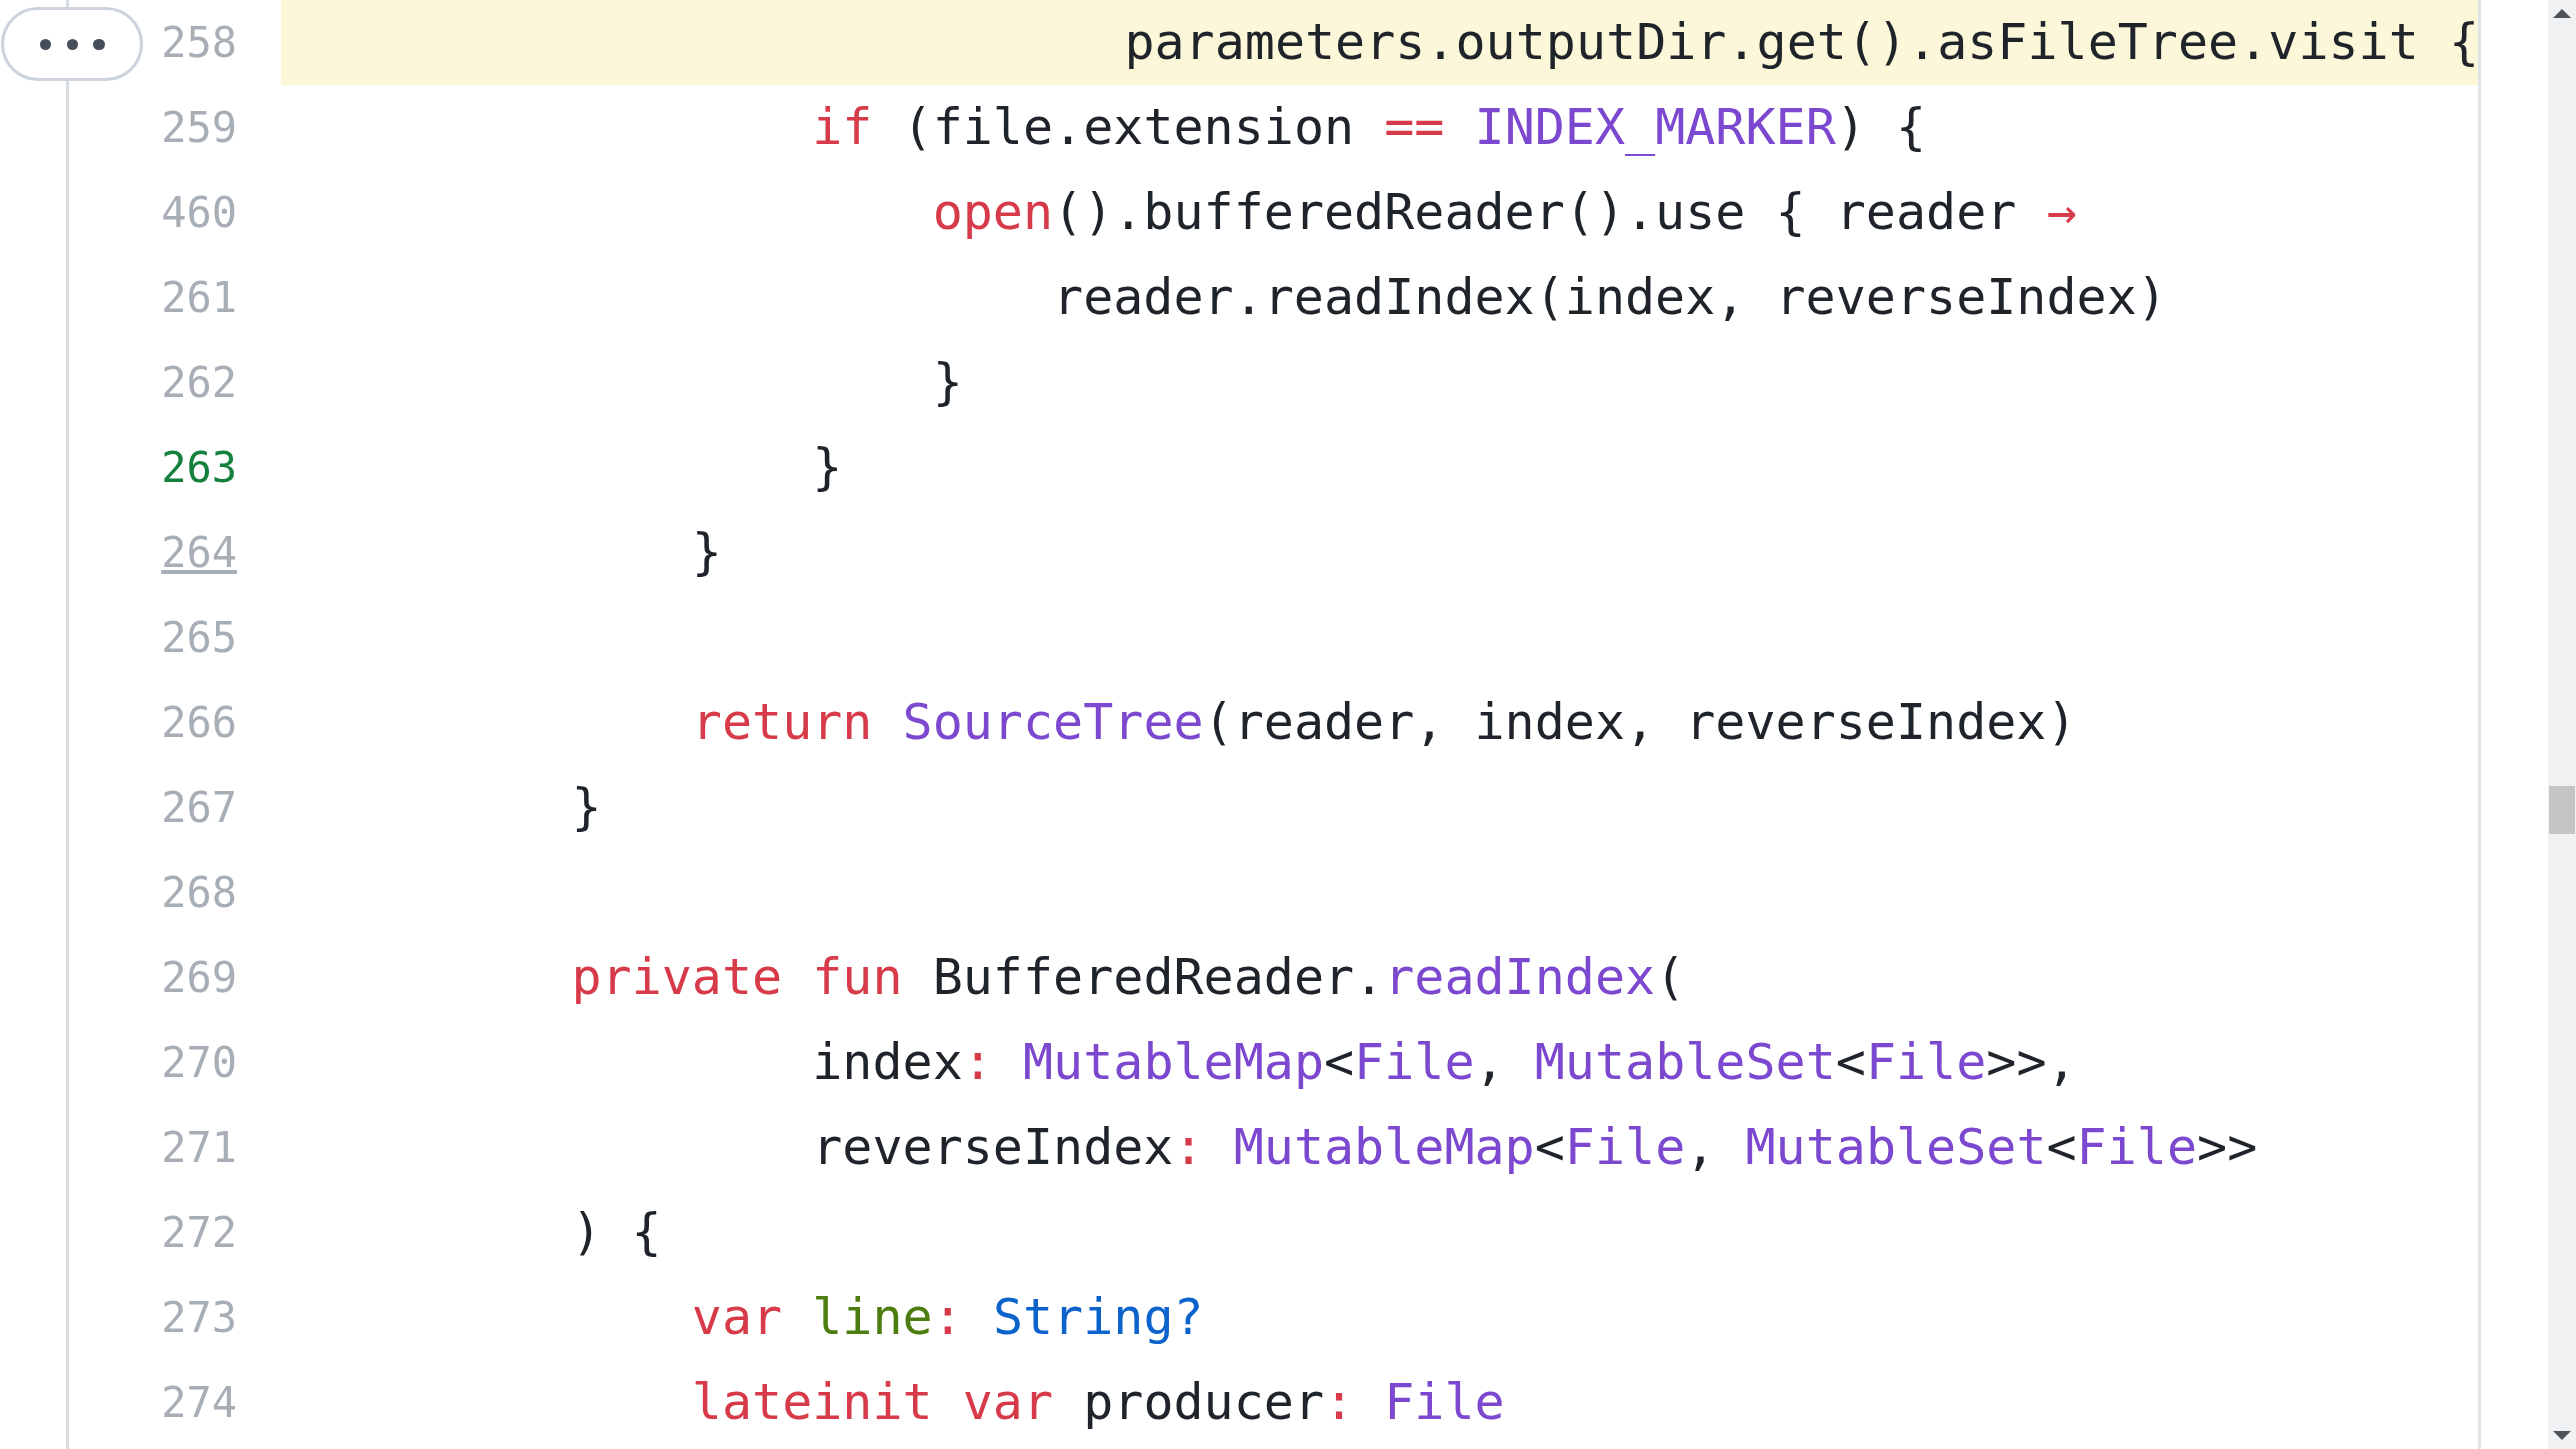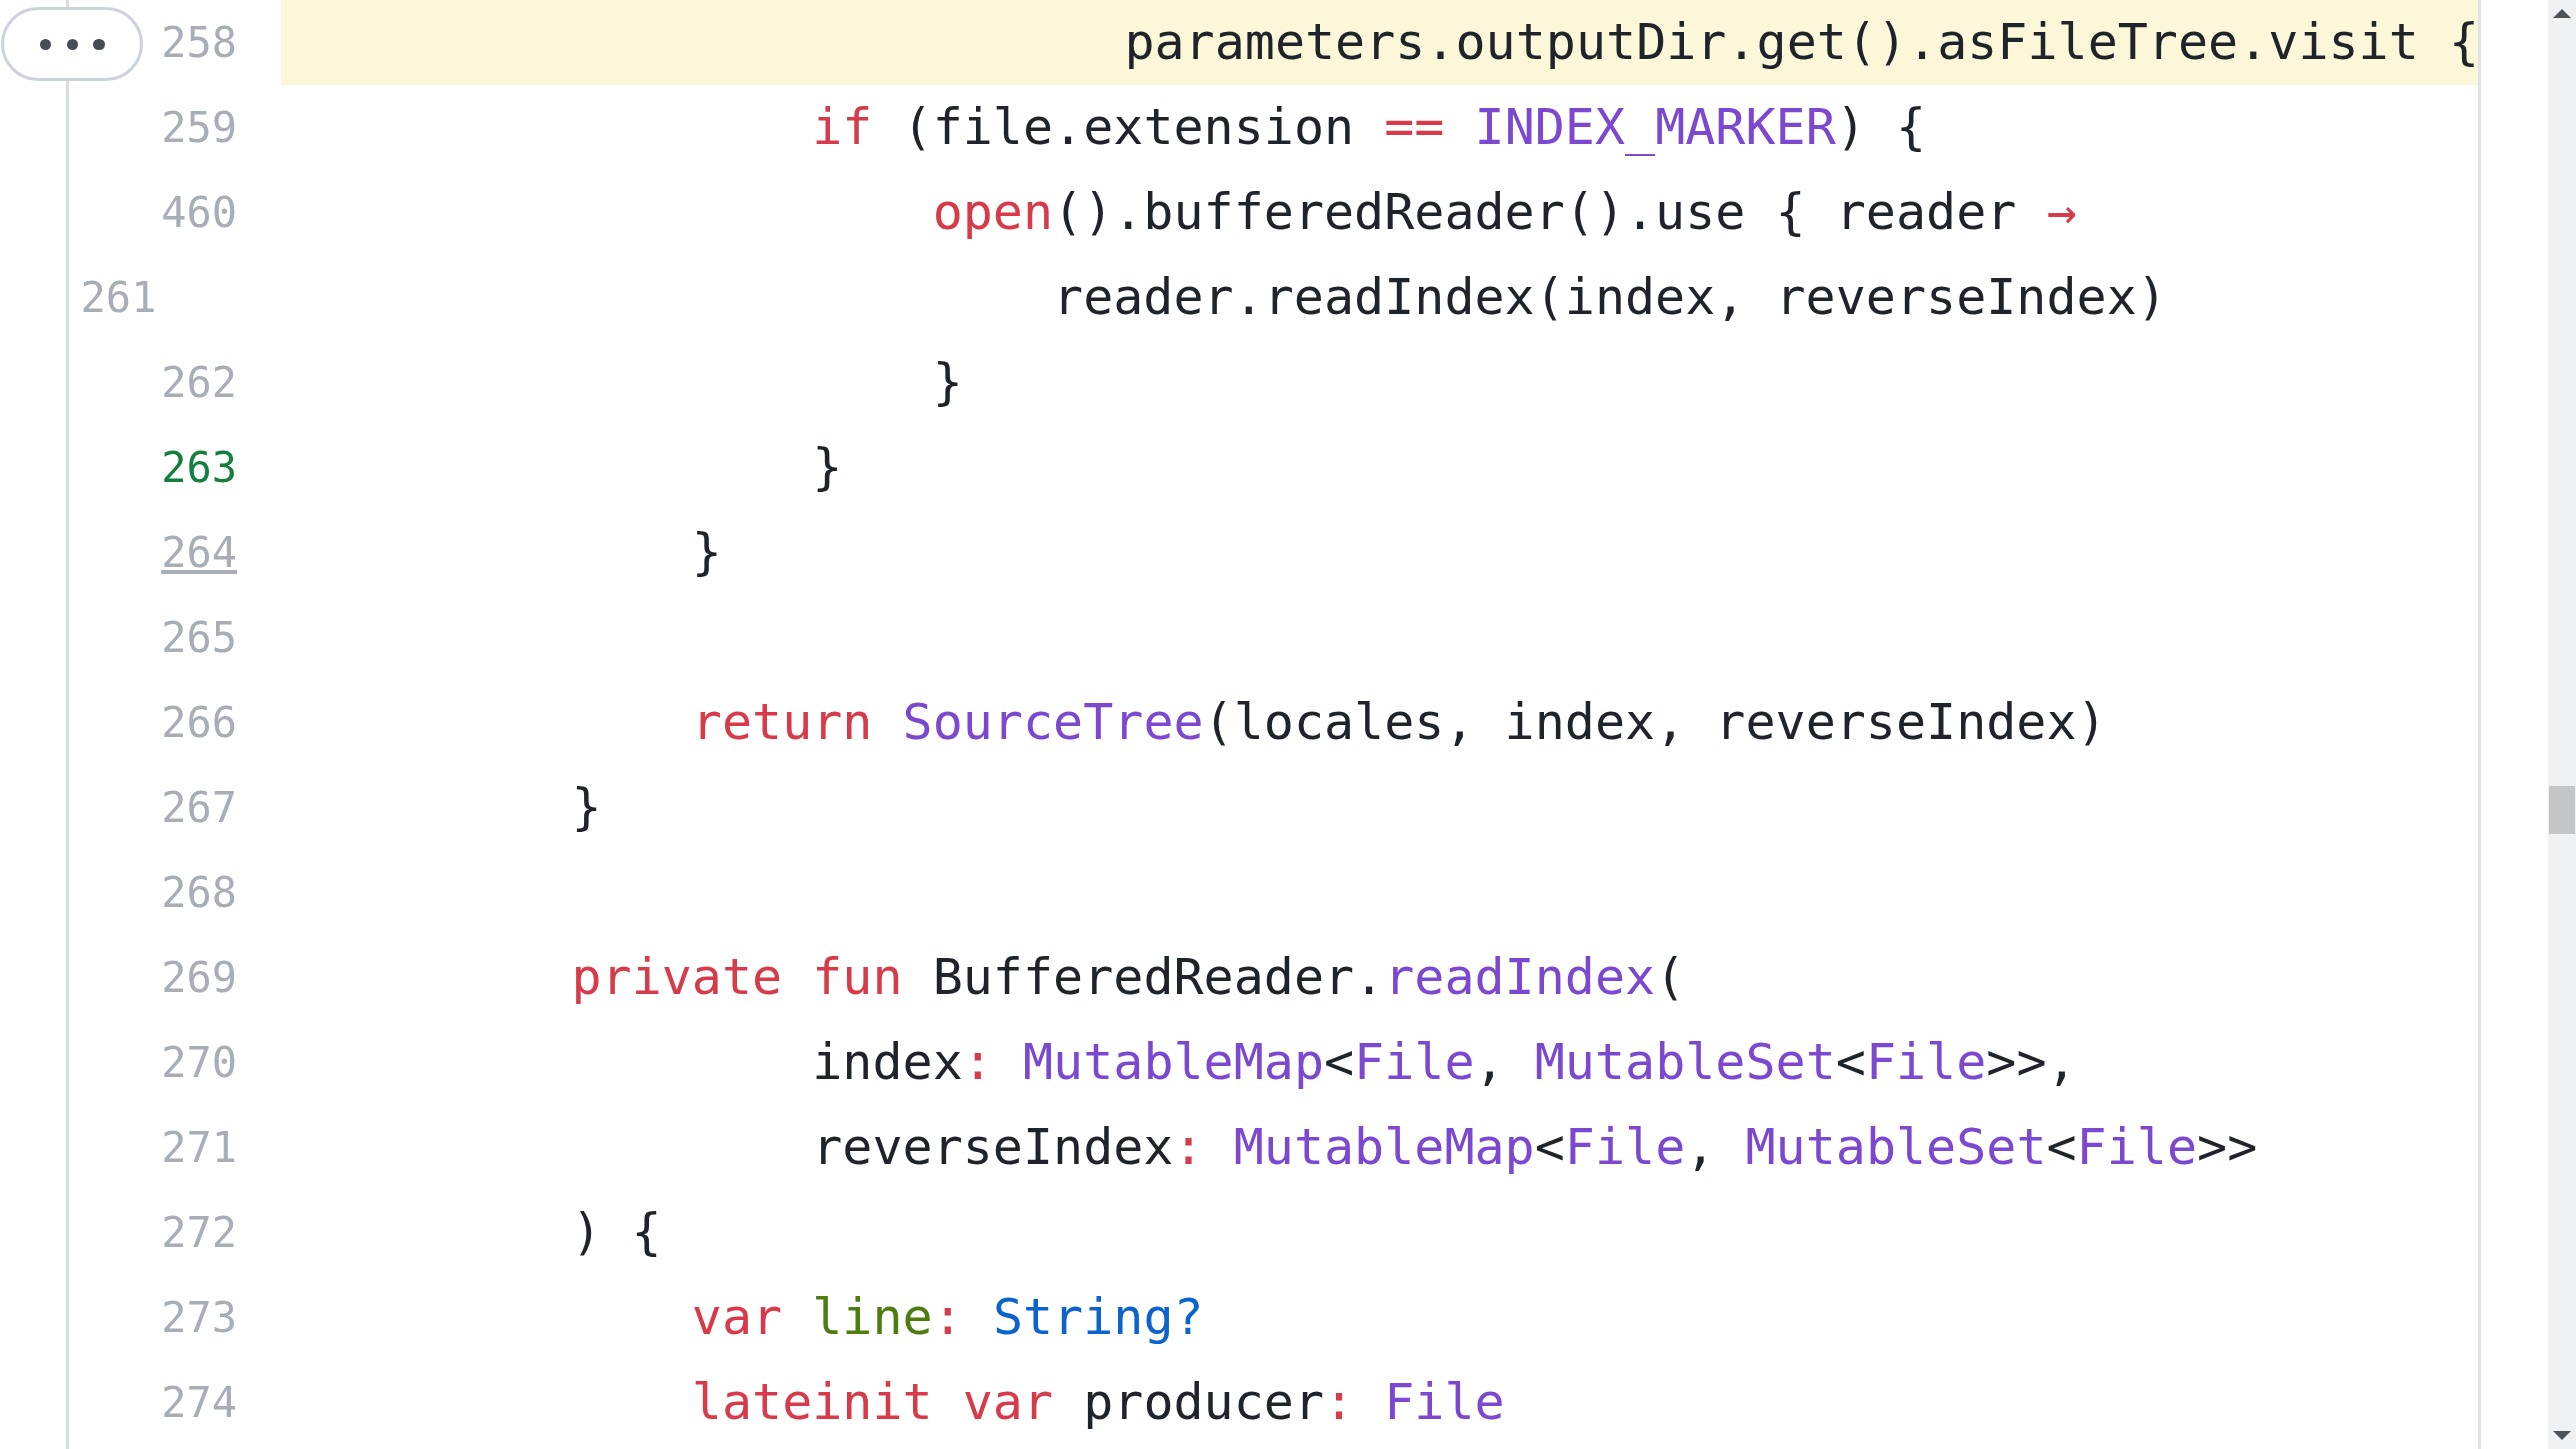--- a/index.html
+++ b/index.html
@@ -123,21 +123,21 @@
         <div class="code"><span style="color: rgb(31, 36, 43);">            </span><span style="color: rgb(215, 58, 73);">if</span><span style="color: rgb(31, 36, 43);"> (file.extension </span><span style="color: rgb(215, 58, 73);">==</span><span style="color: rgb(31, 36, 43);"> </span><span style="color: rgb(123, 72, 207);">INDEX_MARKER</span><span style="color: rgb(31, 36, 43);">) {</span></div>
       </div>
       <div class="row">
         <div class="gutter">
           <span class="ln" style="color: rgb(168, 174, 182);">460</span>
         </div>
         <div class="code"><span style="color: rgb(31, 36, 43);">                </span><span style="color: rgb(215, 58, 73);">open</span><span style="color: rgb(31, 36, 43);">().bufferedReader().use { reader </span><span style="color: rgb(215, 58, 73);">→</span></div>
       </div>
       <div class="row">
         <div class="gutter">
-          <span class="ln" style="color: rgb(168, 174, 182); text-align: center;">261</span>
+          <span class="ln" style="color: rgb(168, 174, 182);">261</span>
         </div>
         <div class="code"><span style="color: rgb(31, 36, 43);">                    reader.readIndex(index, reverseIndex)</span></div>
       </div>
       <div class="row">
         <div class="gutter">
           <span class="ln" style="color: rgb(168, 174, 182);">262</span>
         </div>
         <div class="code"><span style="color: rgb(31, 36, 43);">                }</span></div>
       </div>
       <div class="row">
@@ -155,21 +155,21 @@
       <div class="row">
         <div class="gutter">
           <span class="ln" style="color: rgb(168, 174, 182);">265</span>
         </div>
         <div class="code"></div>
       </div>
       <div class="row">
         <div class="gutter">
           <span class="ln" style="color: rgb(168, 174, 182);">266</span>
         </div>
-        <div class="code"><span style="color: rgb(31, 36, 43);">        </span><span style="color: rgb(215, 58, 73);">return</span><span style="color: rgb(31, 36, 43);"> </span><span style="color: rgb(123, 72, 207);">SourceTree</span><span style="color: rgb(31, 36, 43);">(locales, index, reverseIndex)</span></div>
+        <div class="code"><span style="color: rgb(31, 36, 43);">        </span><span style="color: rgb(215, 58, 73);">return</span><span style="color: rgb(31, 36, 43);"> </span><span style="color: rgb(123, 72, 207);">SourceTree</span><span style="color: rgb(31, 36, 43);">(reader, index, reverseIndex)</span></div>
       </div>
       <div class="row">
         <div class="gutter">
           <span class="ln" style="color: rgb(168, 174, 182);">267</span>
         </div>
         <div class="code"><span style="color: rgb(31, 36, 43);">    }</span></div>
       </div>
       <div class="row">
         <div class="gutter">
           <span class="ln" style="color: rgb(168, 174, 182);">268</span>

